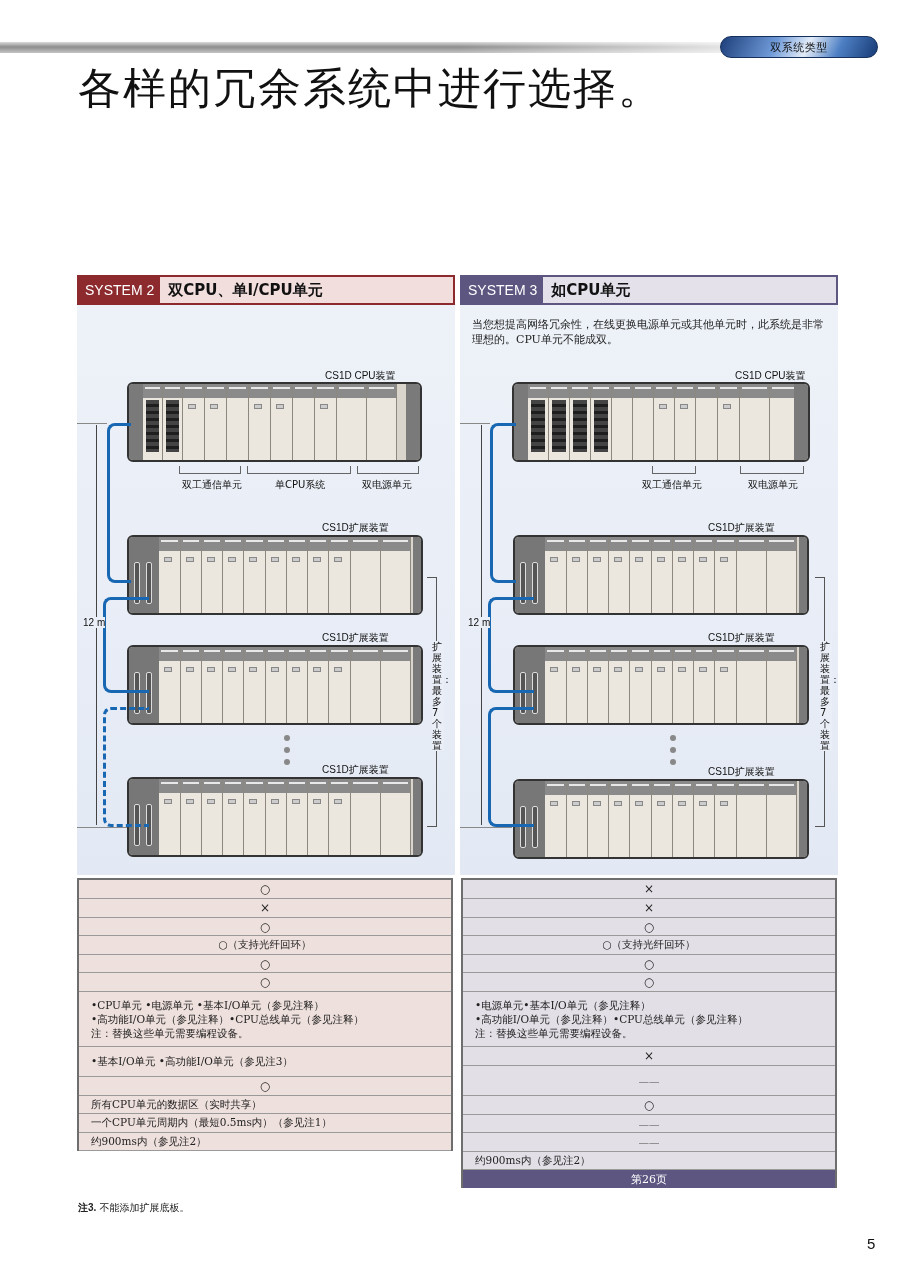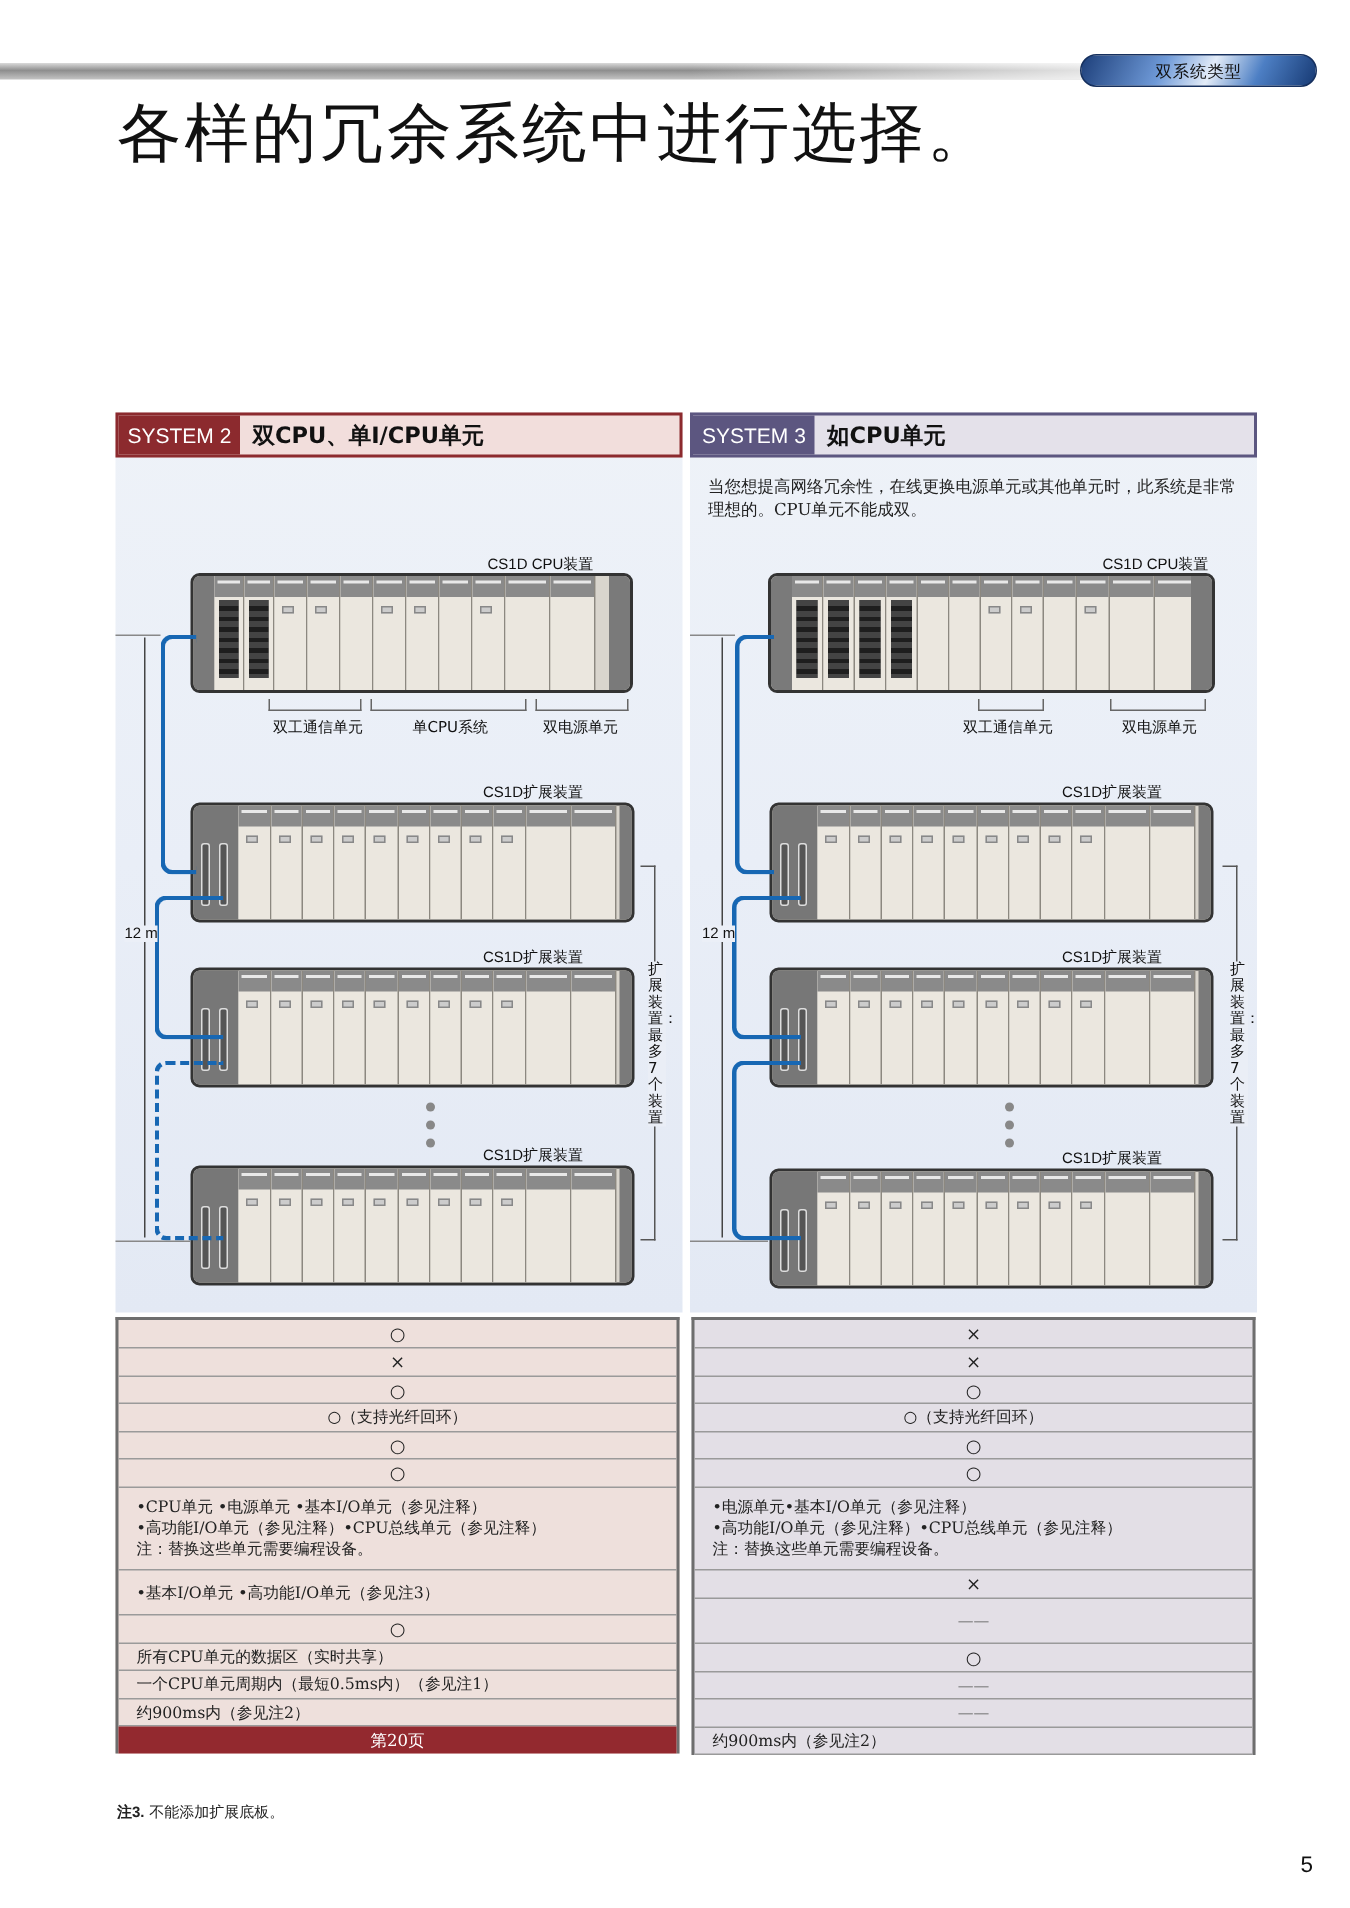--- a/index.html
+++ b/index.html
@@ -579,21 +579,20 @@
     </div>
   <div class="row l" style="height:18px;">
       <span>所有CPU单元的数据区（实时共享）</span>
     </div>
   <div class="row l" style="height:19px;">
       <span>一个CPU单元周期内（最短0.5ms内）（参见注1）</span>
     </div>
   <div class="row l" style="height:18px;">
       <span>约900ms内（参见注2）</span>
     </div>
-  <div class="foot">第20页</div>
 </div>
 
 <div class="table right">
   <div class="row c" style="height:19px;">
       <span class="mark">×</span>
     </div>
   <div class="row c" style="height:19px;">
       <span class="mark">×</span>
     </div>
   <div class="row c" style="height:18px;">
@@ -624,19 +623,20 @@
     </div>
   <div class="row c" style="height:18px;">
       <span style="color:#777;">——</span>
     </div>
   <div class="row c" style="height:19px;">
       <span style="color:#777;">——</span>
     </div>
   <div class="row l" style="height:18px;">
       <span>约900ms内（参见注2）</span>
     </div>
+  <div class="foot">第26页</div>
 </div>
 
 <div class="note3">
   <b>注3.</b>
   <span>不能添加扩展底板。</span>
 </div>
 <div class="page-num">5</div>
 
 </body></html>

